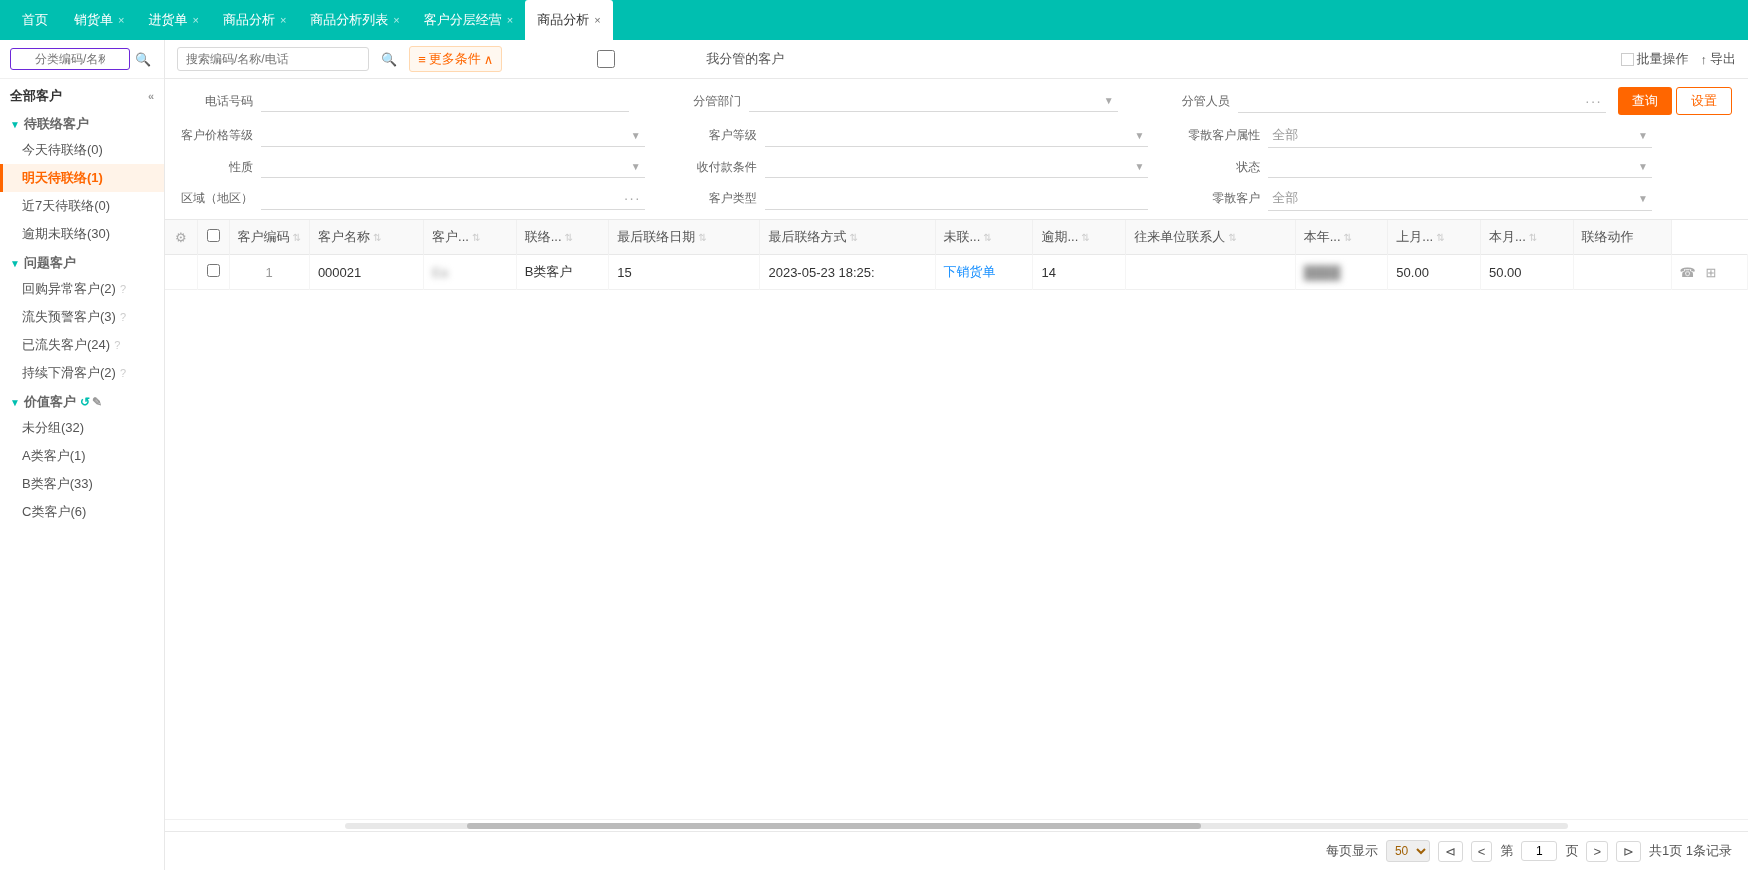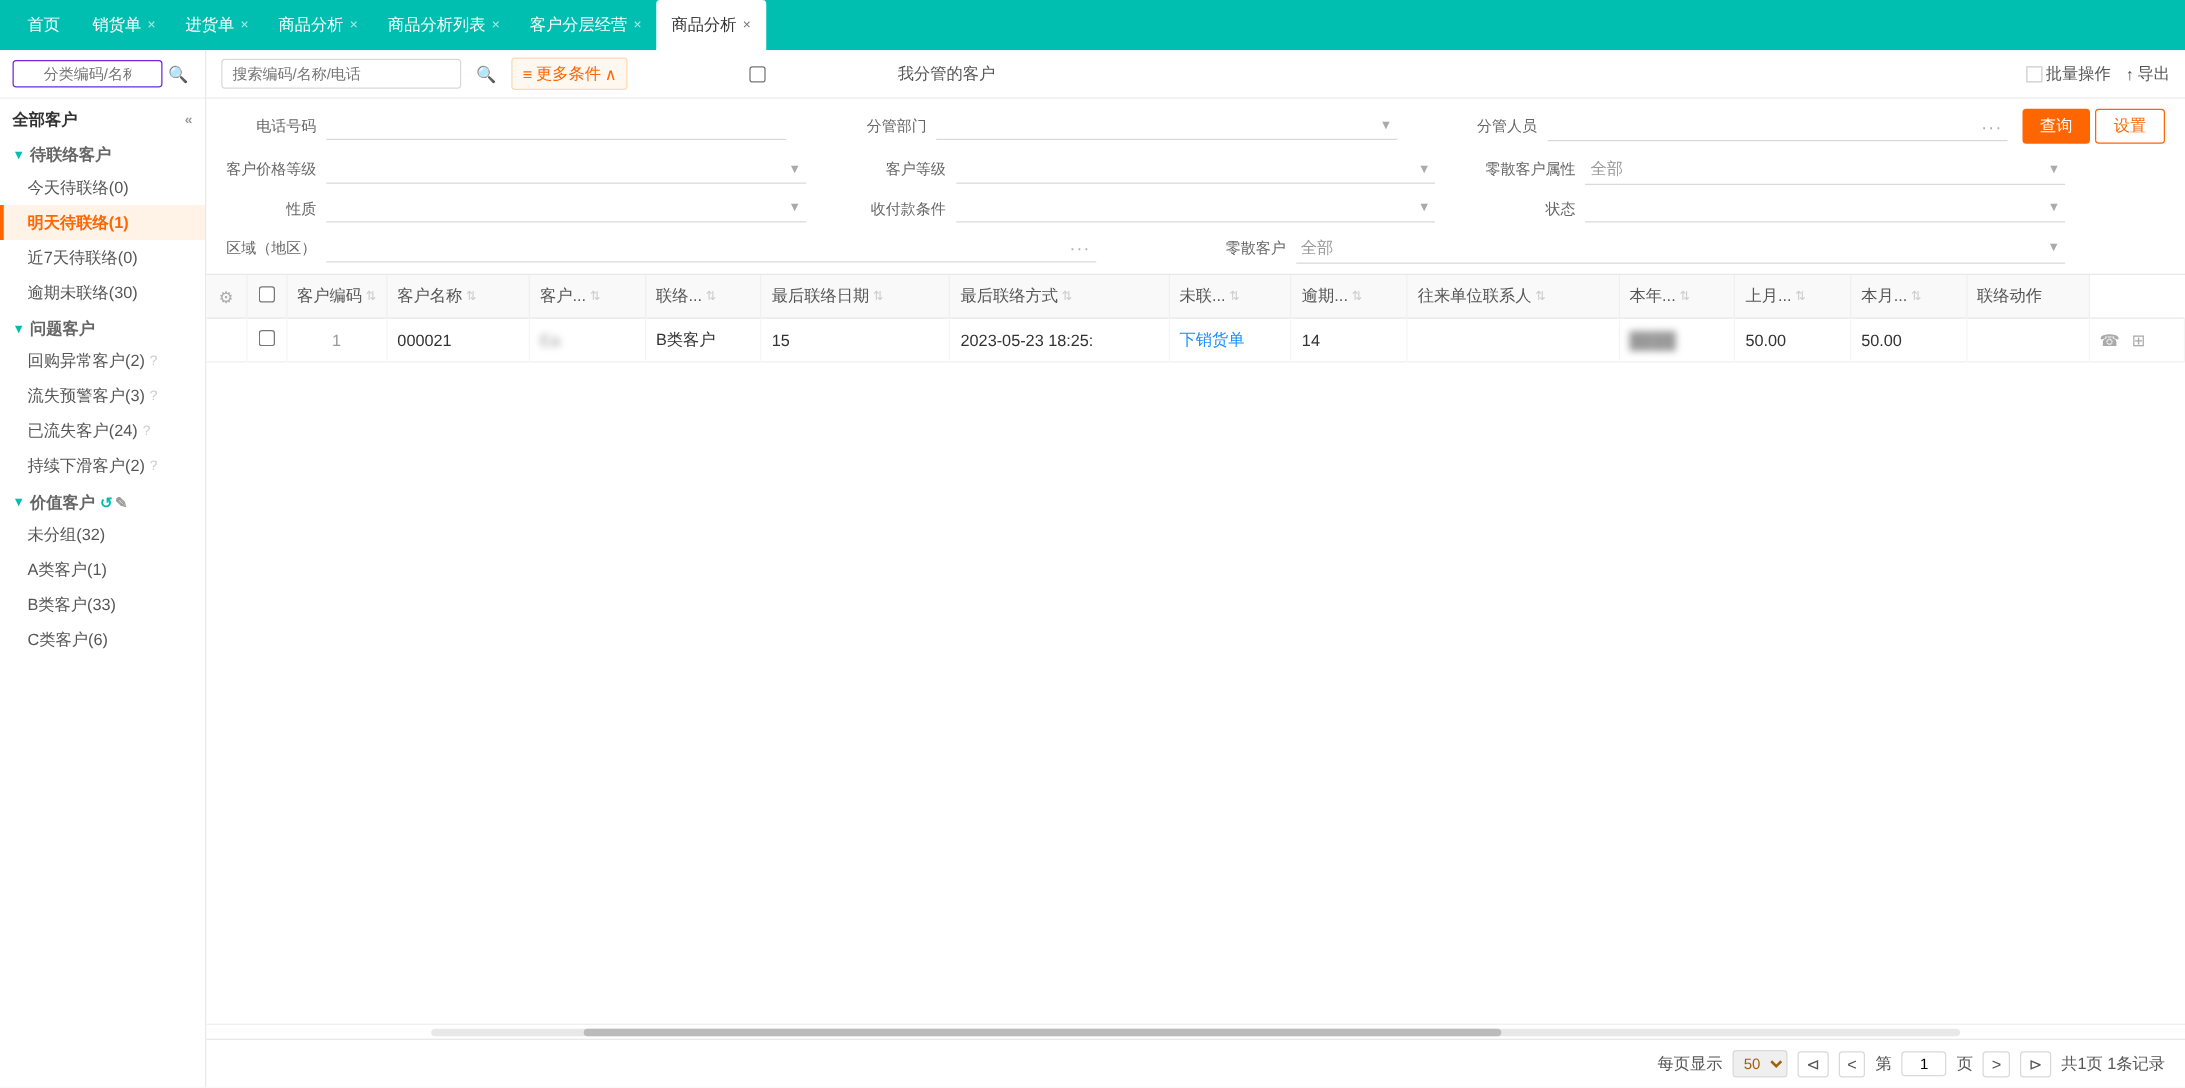--- a/index.html
+++ b/index.html
@@ -126,22 +126,21 @@
       color: #f60;
       cursor: pointer;
       font-size: 12px;
       border: 1px solid #ffd8b0;
       border-radius: 3px;
       padding: 3px 8px;
       background: #fff8f0;
     }
     .filter-bar .my-customer {
       display: flex;
-      align-items: center;
-      gap: 16px;
+      gap: 4px;
       font-size: 12px;
       color: #555;
       cursor: pointer;
     }
     .filter-bar .my-customer input[type=checkbox] { cursor: pointer; }
     .filter-bar-right {
       margin-left: auto;
       display: flex;
       align-items: center;
       gap: 12px;
@@ -549,20 +548,26 @@
 
       <div class="adv-filter-row">
         <div class="filter-item">
           <label>区域（地区）</label>
           <div class="filter-select">
             <span>&nbsp;</span>
             <span class="dots">···</span>
           </div>
         </div>
         <div style="width:40px;"></div>
+        <div class="filter-item">
+          <label>客户类型</label>
+          <div class="filter-select">
+            <span>&nbsp;</span>
+          </div>
+        </div>
         <div style="width:40px;"></div>
         <div class="filter-item">
           <label>零散客户</label>
           <div class="filter-select">
             <span>全部</span>
             <span class="caret">▼</span>
           </div>
         </div>
         <div style="width:80px;"></div>
       </div>

